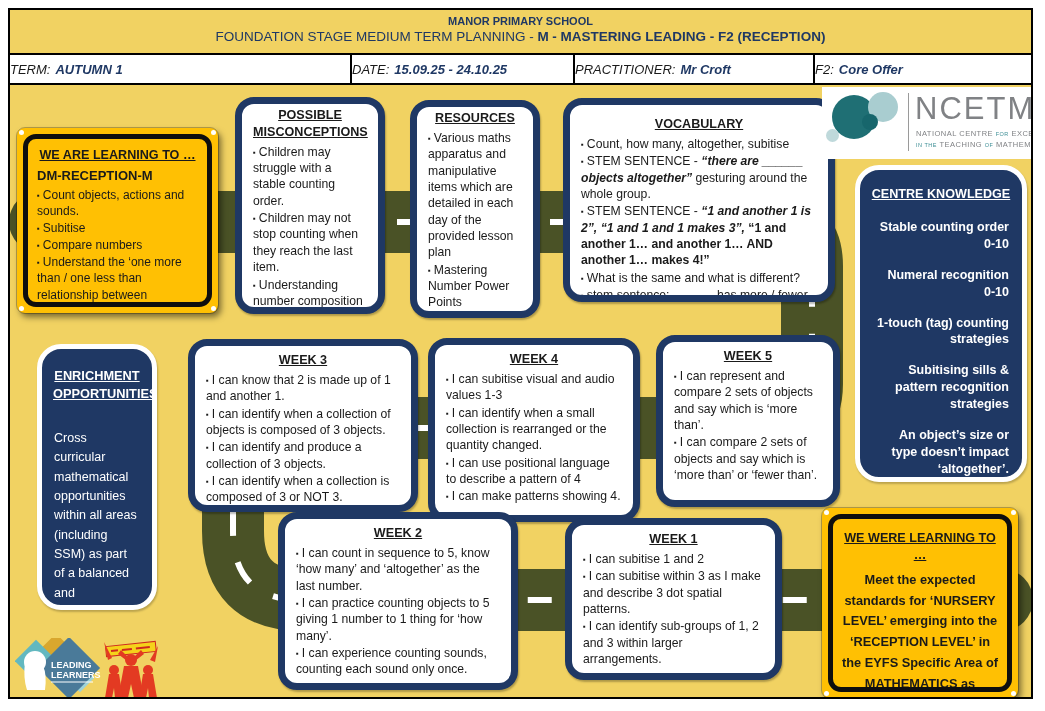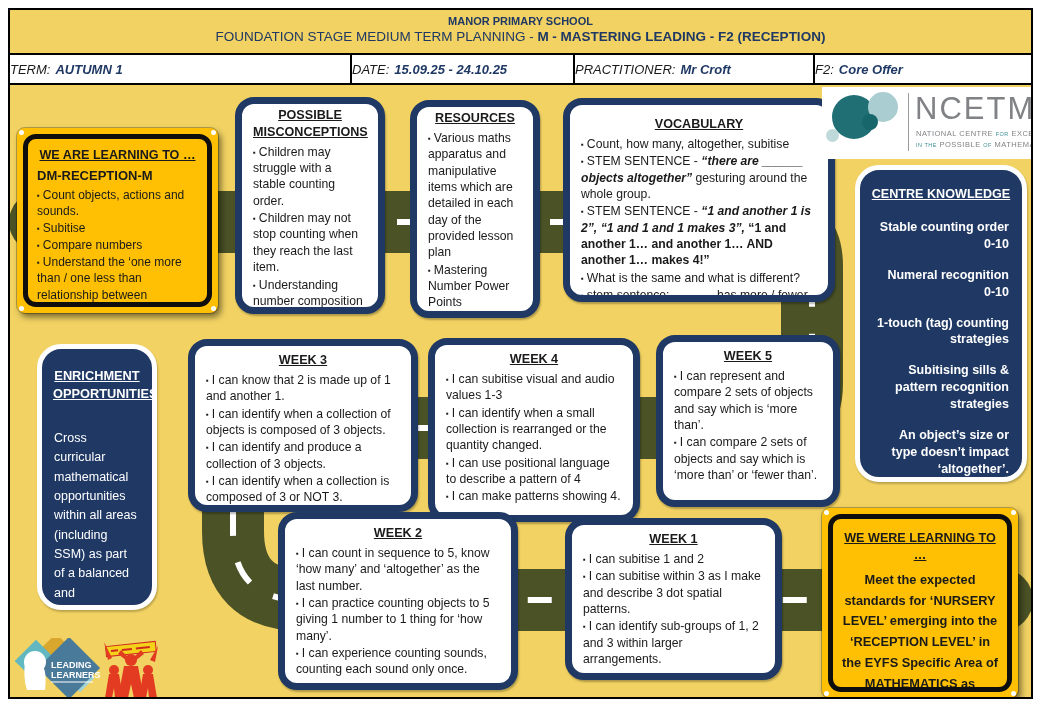--- a/index.html
+++ b/index.html
@@ -93,21 +93,21 @@
     </div>
 
     <div class="ncetm" style="left:812px;top:77px;width:209px;height:72px;">
       <span class="nc-c" style="left:10px;top:8px;width:44px;height:44px;background:#1F6F74;"></span>
       <span class="nc-c" style="left:46px;top:5px;width:30px;height:30px;background:#A9CDD0;"></span>
       <span class="nc-c" style="left:40px;top:27px;width:16px;height:16px;background:#17666C;"></span>
       <span class="nc-c" style="left:4px;top:42px;width:13px;height:13px;background:#BFD9DB;"></span>
       <span class="nc-bar" style="left:86px;top:6px;height:58px;"></span>
       <span class="nc-word" style="left:93px;top:4px;">NCETM</span>
       <span class="nc-small" style="left:94px;top:42px;"><span>NATIONAL CENTRE</span> <span class="nc-teal">FOR</span> <span>EXCELLENCE</span></span>
-      <span class="nc-small" style="left:94px;top:53px;"><span class="nc-teal">IN THE</span> <span>POSSIBLE</span> <span class="nc-teal">OF</span> <span>MATHEMATICS</span></span>
+      <span class="nc-small" style="left:94px;top:53px;"><span class="nc-teal">IN THE</span> <span>TEACHING</span> <span class="nc-teal">OF</span> <span>MATHEMATICS</span></span>
     </div>
 
     <div class="box-gold" style="left:7px;top:118px;width:201px;height:185px;">
       <span class="pin" style="left:2px;top:2px;"></span>
       <span class="pin" style="right:2px;top:2px;"></span>
       <span class="pin" style="left:2px;bottom:2px;"></span>
       <span class="pin" style="right:2px;bottom:2px;"></span>
       <div class="gold-inner">
         <div class="bt">WE ARE LEARNING TO …</div>
         <div class="sub">DM-RECEPTION-M</div>

